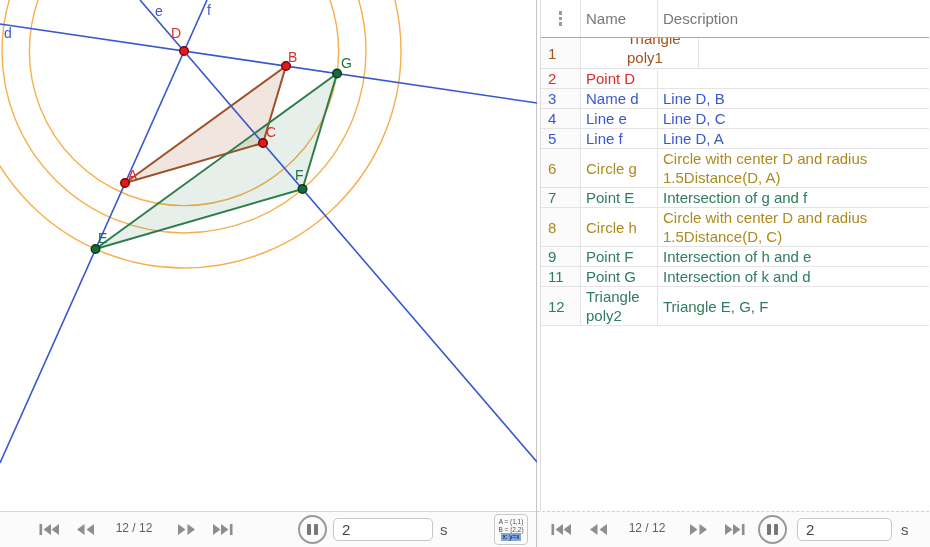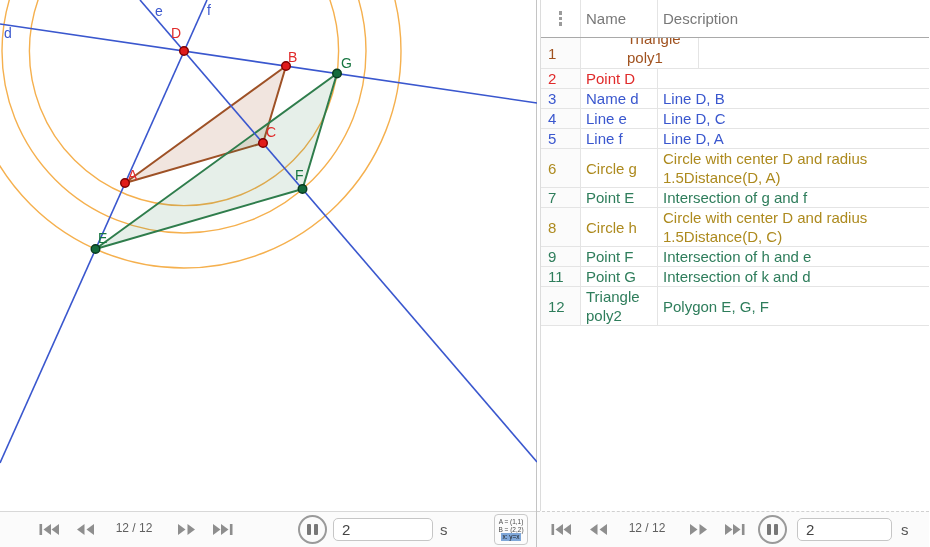--- a/index.html
+++ b/index.html
@@ -252,21 +252,21 @@
             </div>
           </div>
           <div class="proto-row lines-2">
             <div class="cell c-no col-green">
               <span>12</span>
             </div>
             <div class="cell c-name col-green">
               <span>Triangle poly2</span>
             </div>
             <div class="cell c-desc col-green">
-              <span>Polygon E, G, F</span>
+              <span>Triangle E, G, F</span>
             </div>
           </div>
         </div>
     </div>
 
     <div class="navbar" id="proto-navbar">
       <button class="nav-btn" style="left:13px">
         <svg width="22" height="13" viewBox="0 0 22 13" fill="#8E8E8E">
             <rect x="1.5" y="1" width="2.6" height="11"></rect>
             <path d="M13,1 L5.5,6.5 L13,12 Z"></path>

